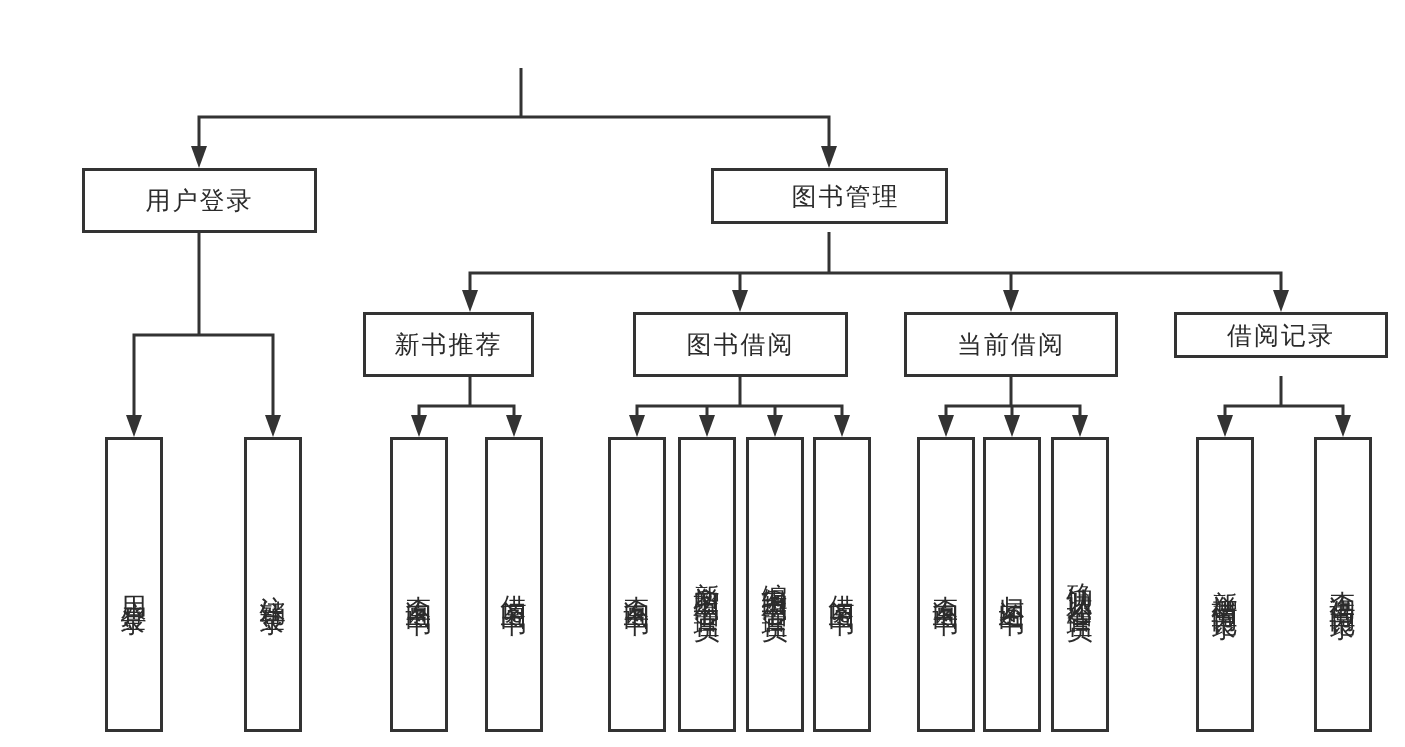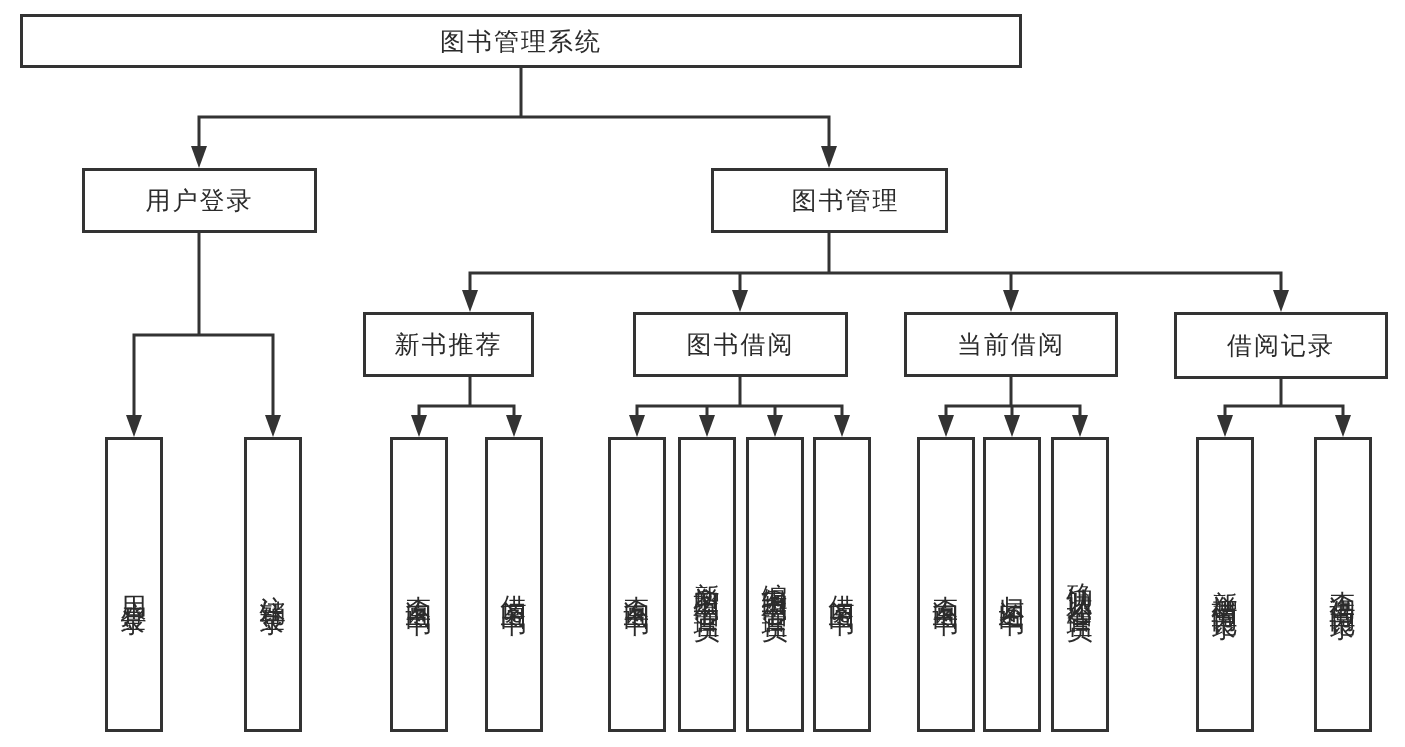--- a/index.html
+++ b/index.html
@@ -108,41 +108,38 @@
       <polygon points="767,415 783,415 775,437"></polygon>
       <polygon points="834,415 850,415 842,437"></polygon>
       <polygon points="938,415 954,415 946,437"></polygon>
       <polygon points="1004,415 1020,415 1012,437"></polygon>
       <polygon points="1072,415 1088,415 1080,437"></polygon>
       <polygon points="1217,415 1233,415 1225,437"></polygon>
       <polygon points="1335,415 1351,415 1343,437"></polygon>
     </g>
   </svg>
 
-  <div class="node h" style="left:20px; top:14px; width:1002px; height:54px;">
-    <span class="lbl">图书管理系统</span>
-  </div>
 
   <div class="node h" style="left:82px; top:168px; width:235px; height:65px;">
     <span class="lbl">用户登录</span>
   </div>
-  <div class="node h" style="left:711px; top:168px; width:237px; height:65px;padding-left:32px;">
+  <div class="node h" style="left:711px; top:168px; width:237px; height:56px;padding-left:32px;">
     <span class="lbl">图书管理</span>
   </div>
 
   <div class="node h" style="left:363px; top:312px; width:171px; height:65px;">
     <span class="lbl">新书推荐</span>
   </div>
   <div class="node h" style="left:633px; top:312px; width:215px; height:65px;">
     <span class="lbl">图书借阅</span>
   </div>
   <div class="node h" style="left:904px; top:312px; width:214px; height:65px;">
     <span class="lbl">当前借阅</span>
   </div>
-  <div class="node h" style="left:1174px; top:312px; width:214px; height:67px;">
+  <div class="node h" style="left:1174px; top:312px; width:214px; height:46px;">
     <span class="lbl">借阅记录</span>
   </div>
 
   <div class="node v" style="left:105px; top:437px; width:58px; height:295px;">
     <span class="lbl">用户登录</span>
   </div>
   <div class="node v" style="left:244px; top:437px; width:58px; height:295px;">
     <span class="lbl">注销登录</span>
   </div>
 

